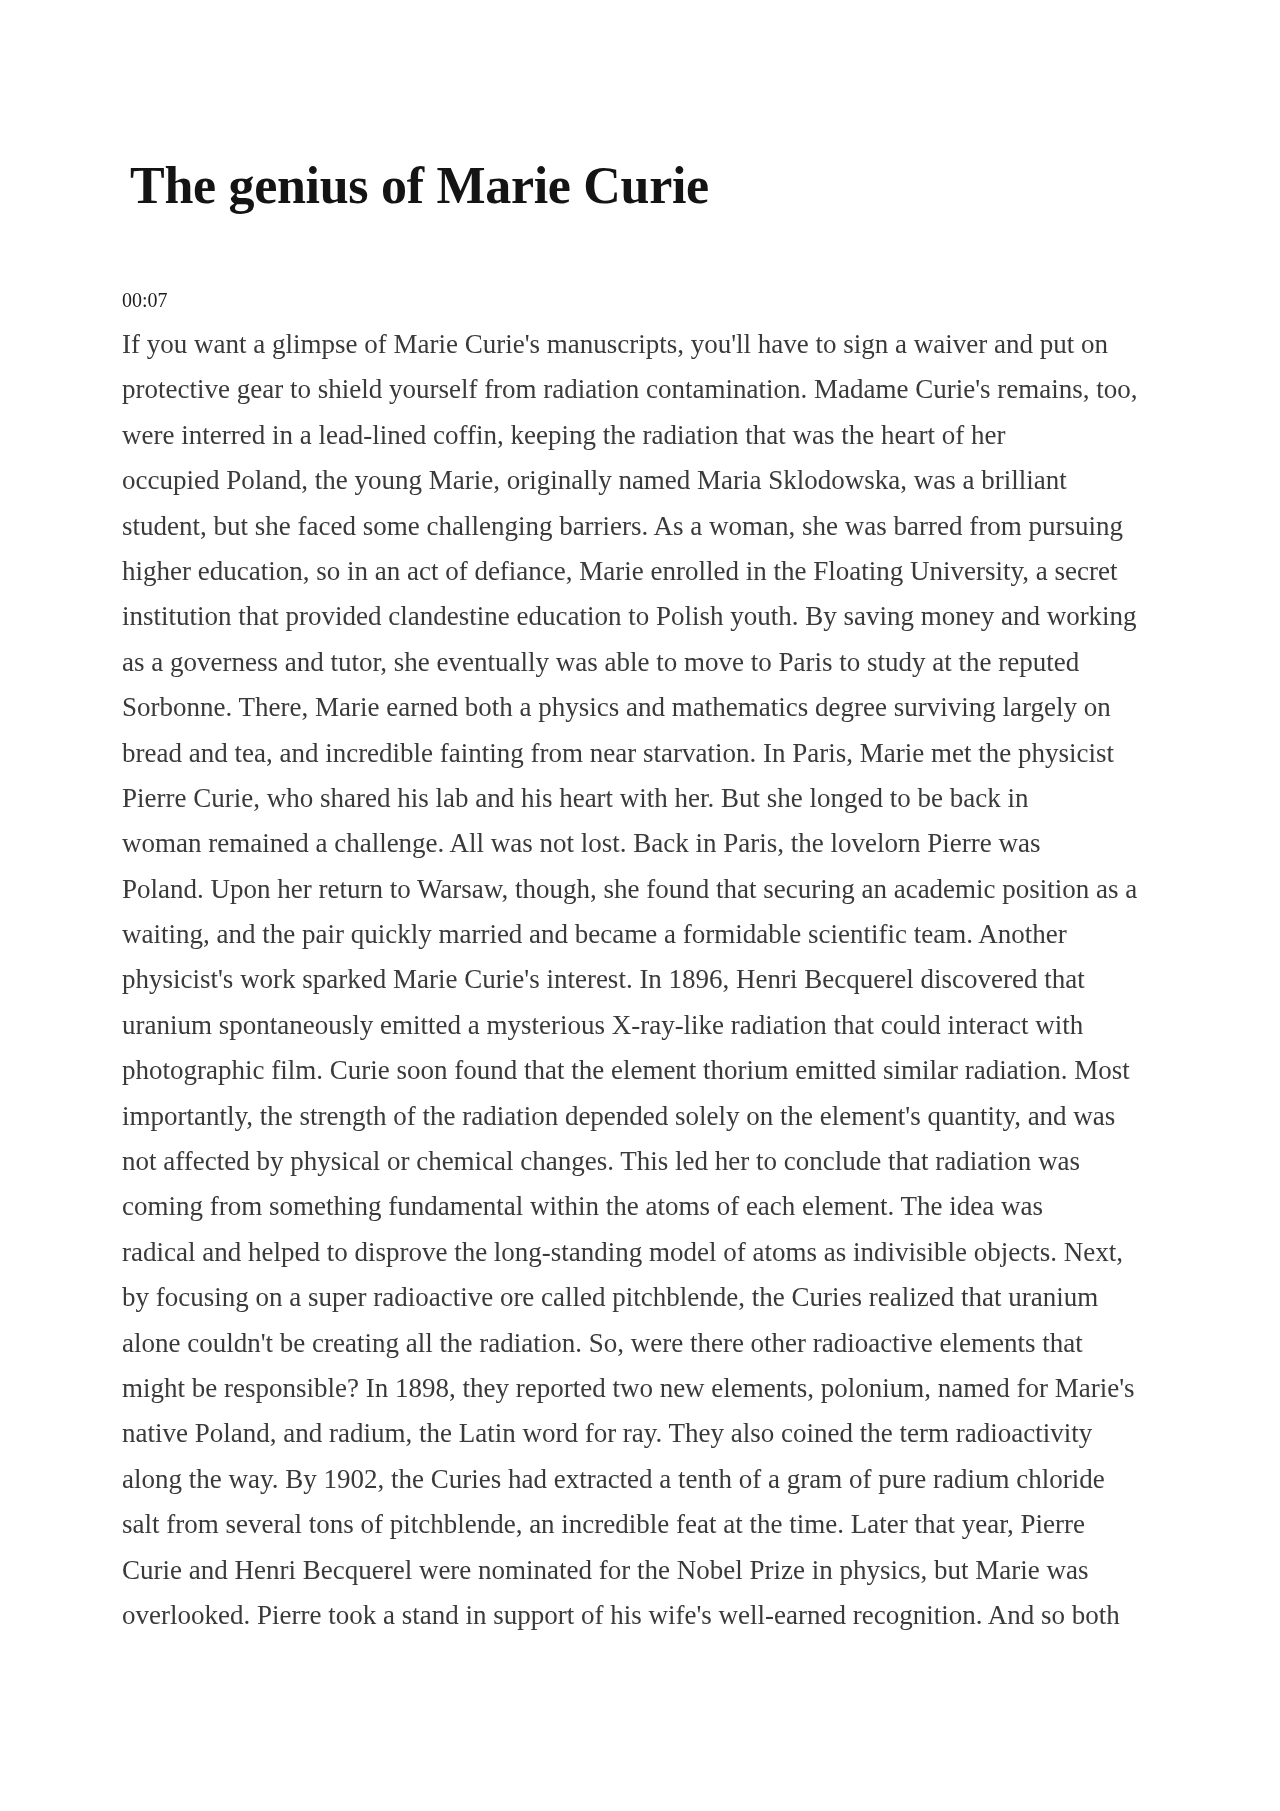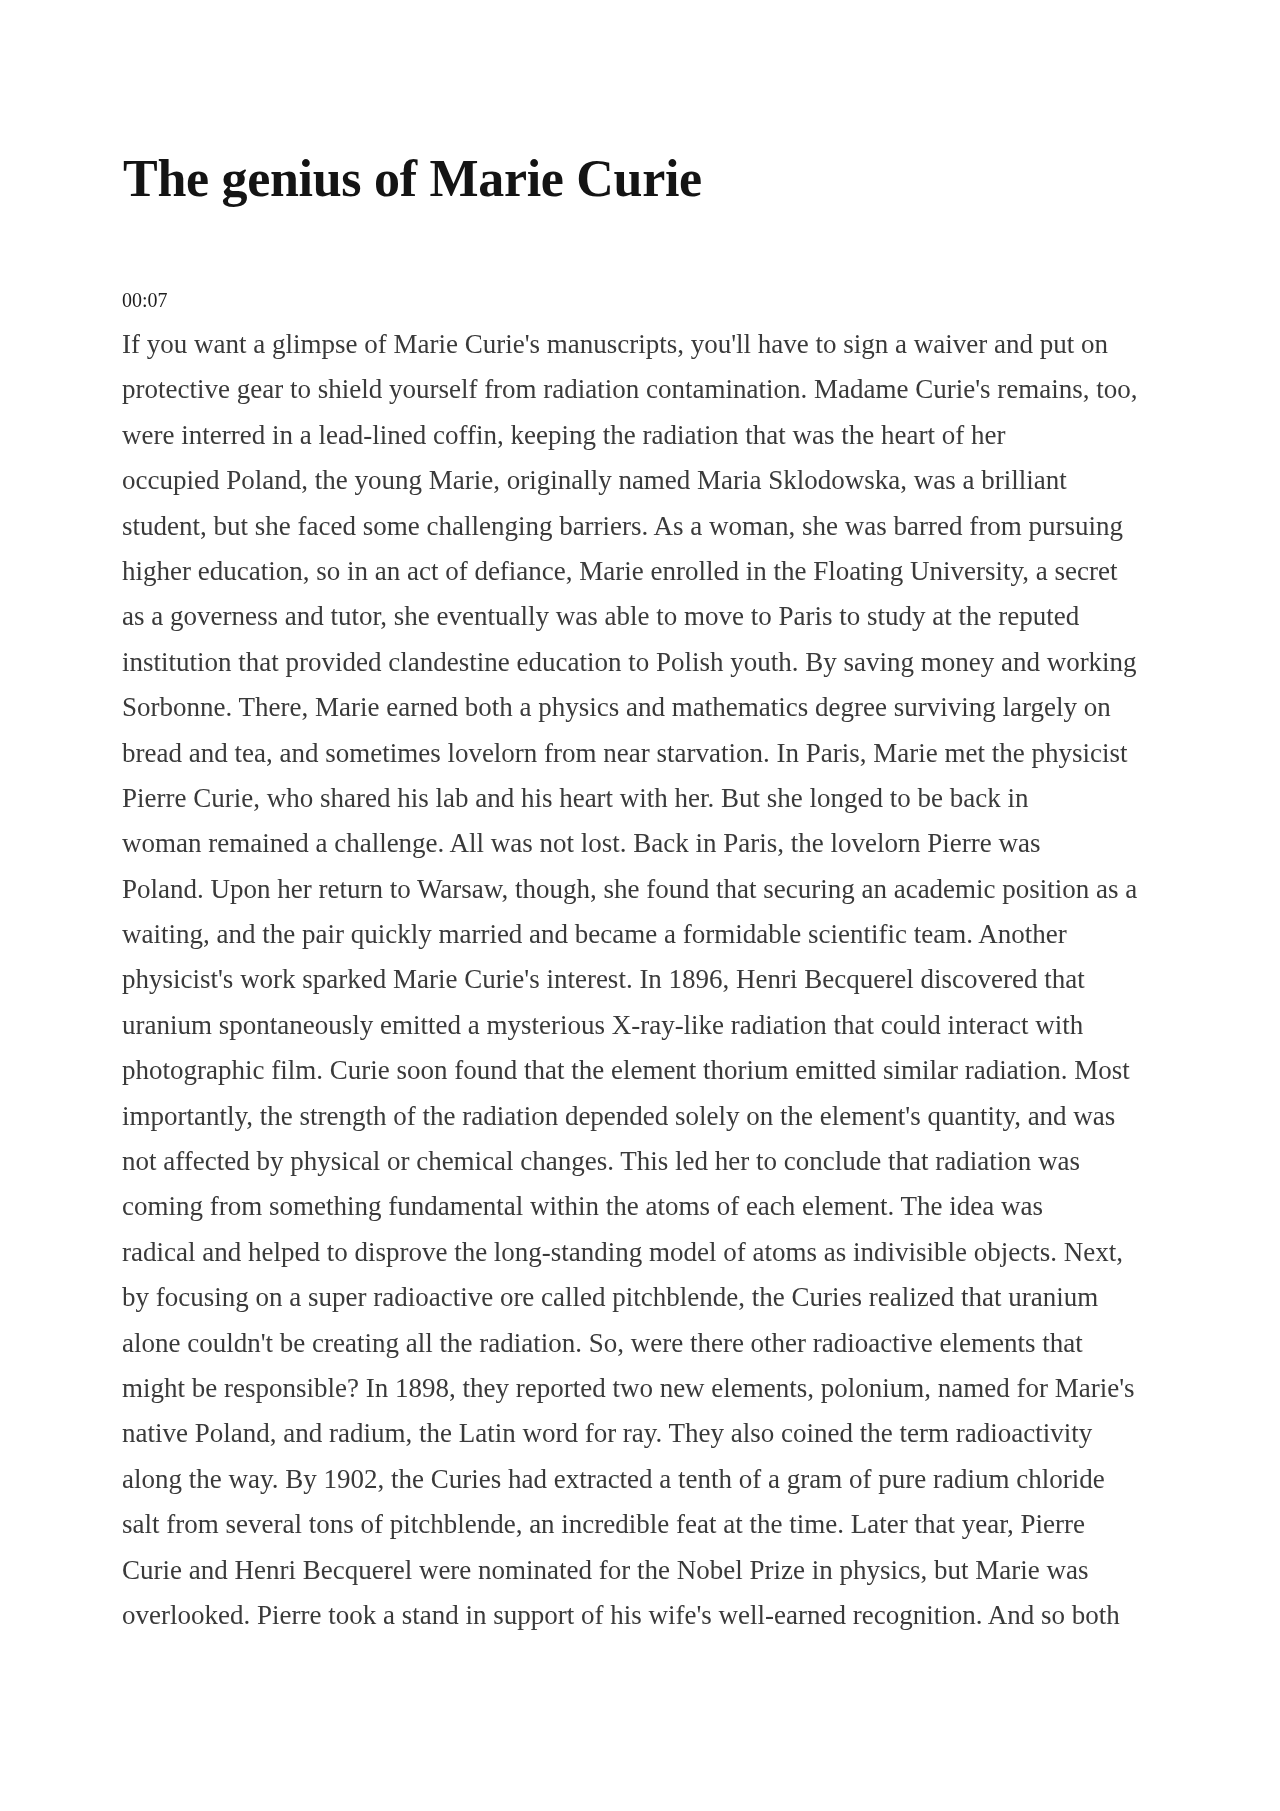--- a/index.html
+++ b/index.html
@@ -18,21 +18,21 @@
       left: 0;
       top: 0;
       width: 1280px;
       height: 1811px;
       background: #ffffff;
     }
     .title {
       position: absolute;
       left: 122px;
       top: 146px;
-      margin: 1px;
+      margin: 8px;
       font-family: "Liberation Serif", "DejaVu Serif", serif;
       font-weight: bold;
       font-size: 52px;
       line-height: 64px;
       color: #141414;
       letter-spacing: -0.3px;
       white-space: nowrap;
     }
     .timestamp {
       position: absolute;
@@ -66,24 +66,24 @@
 <div class="page">
   <h1 class="title">The genius of Marie Curie</h1>
   <div class="timestamp">00:07</div>
   <div class="body-text">
     <span class="line">If you want a glimpse of Marie Curie's manuscripts, you'll have to sign a waiver and put on</span>
     <span class="line">protective gear to shield yourself from radiation contamination. Madame Curie's remains, too,</span>
     <span class="line">were interred in a lead-lined coffin, keeping the radiation that was the heart of her</span>
     <span class="line">occupied Poland, the young Marie, originally named Maria Sklodowska, was a brilliant</span>
     <span class="line">student, but she faced some challenging barriers. As a woman, she was barred from pursuing</span>
     <span class="line">higher education, so in an act of defiance, Marie enrolled in the Floating University, a secret</span>
+    <span class="line">institution that provided clandestine education to Polish youth. By saving money and working</span>
     <span class="line">as a governess and tutor, she eventually was able to move to Paris to study at the reputed</span>
-    <span class="line">institution that provided clandestine education to Polish youth. By saving money and working</span>
     <span class="line">Sorbonne. There, Marie earned both a physics and mathematics degree surviving largely on</span>
-    <span class="line">bread and tea, and sometimes lovelorn from near starvation. In Paris, Marie met the physicist</span>
+    <span class="line">bread and tea, and incredible fainting from near starvation. In Paris, Marie met the physicist</span>
     <span class="line">Pierre Curie, who shared his lab and his heart with her. But she longed to be back in</span>
     <span class="line">woman remained a challenge. All was not lost. Back in Paris, the lovelorn Pierre was</span>
     <span class="line">Poland. Upon her return to Warsaw, though, she found that securing an academic position as a</span>
     <span class="line">waiting, and the pair quickly married and became a formidable scientific team. Another</span>
     <span class="line">physicist's work sparked Marie Curie's interest. In 1896, Henri Becquerel discovered that</span>
     <span class="line">uranium spontaneously emitted a mysterious X-ray-like radiation that could interact with</span>
     <span class="line">photographic film. Curie soon found that the element thorium emitted similar radiation. Most</span>
     <span class="line">importantly, the strength of the radiation depended solely on the element's quantity, and was</span>
     <span class="line">not affected by physical or chemical changes. This led her to conclude that radiation was</span>
     <span class="line">coming from something fundamental within the atoms of each element. The idea was</span>

